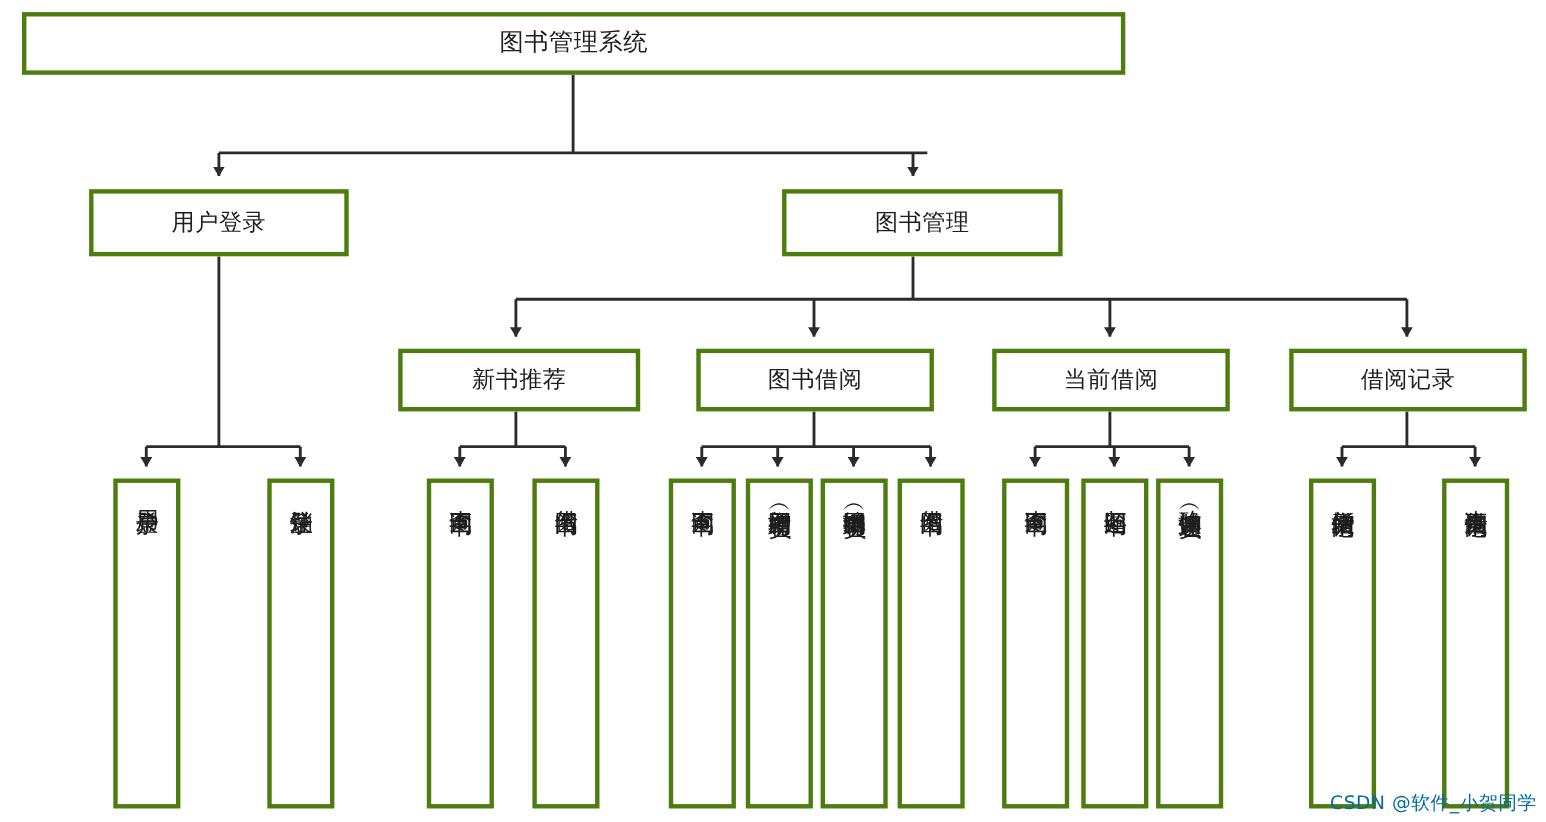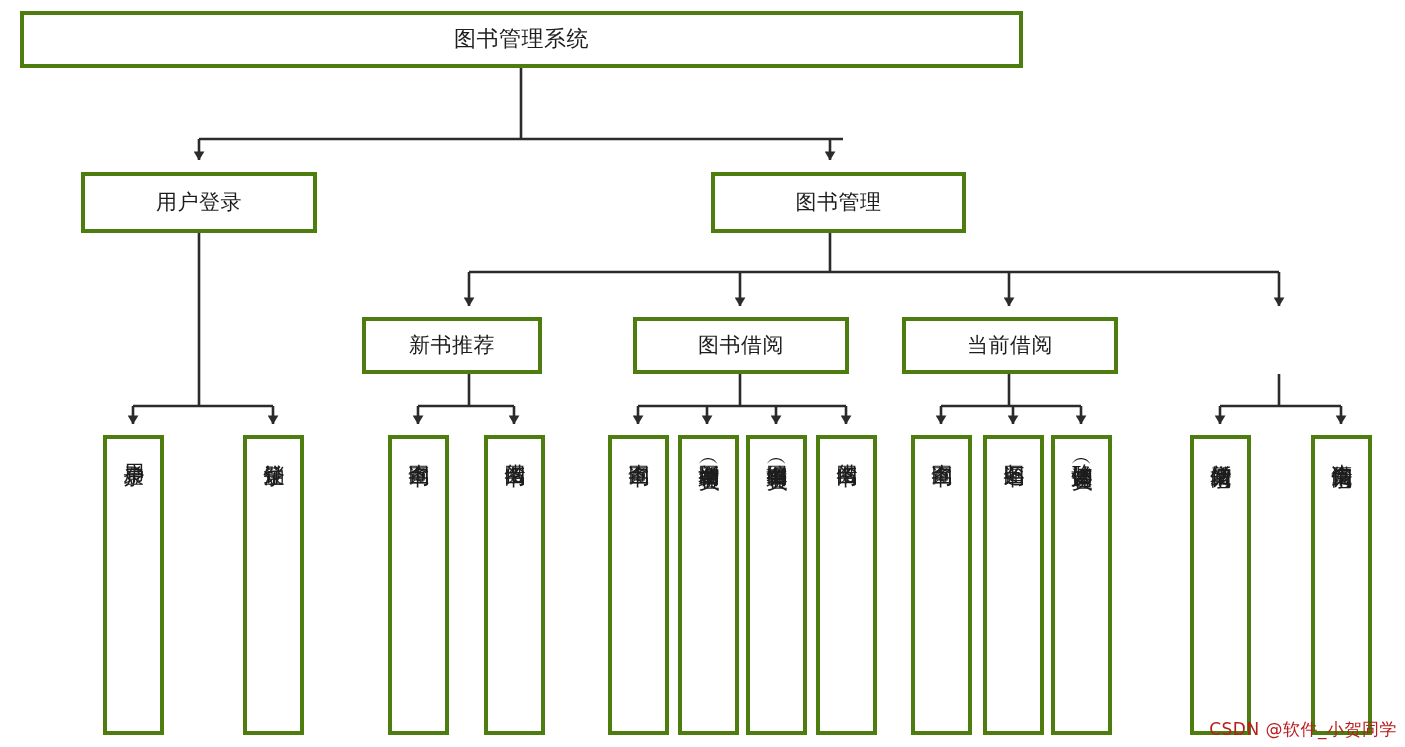--- a/index.html
+++ b/index.html
@@ -57,21 +57,21 @@
     font-size: 21px;
     line-height: 1.18;
     letter-spacing: 1px;
     white-space: pre-line;
   }
   #watermark {
     position: absolute;
     right: 8px;
     bottom: 6px;
     font-size: 17px;
-    color: #b91c1c;
+    color: #0369a1;
     letter-spacing: 0.5px;
     z-index: 5;
     white-space: nowrap;
   }
 </style>
 </head>
 <body>
 
 <div id="canvas">
 
@@ -129,28 +129,31 @@
     <span class="label">图书管理系统</span>
   </div>
 
   <div class="node" style="left: 81px; top: 172px; width: 236px; height: 61px;">
     <span class="label">用户登录</span>
   </div>
   <div class="node" style="left: 711px; top: 172px; width: 255px; height: 61px;">
     <span class="label">图书管理</span>
   </div>
 
-  <div class="node" style="left: 362px; top: 317px; width: 180px; height: 57px;">
+  <div class="node" style="left: 362px; top: 317px; width: 220px; height: 57px;">
     <span class="label">新书推荐</span>
   </div>
   <div class="node" style="left: 633px; top: 317px; width: 216px; height: 57px;">
     <span class="label">图书借阅</span>
   </div>
   <div class="node" style="left: 902px; top: 317px; width: 216px; height: 57px;">
     <span class="label">当前借阅</span>
+  </div>
+  <div class="node" style="left: 1172px; top: 317px; width: 216px; height: 57px;">
+    <span class="label">借阅记录</span>
   </div>
 
   <div class="node leaf" style="left: 103px; top: 435px; width: 61px; height: 300px;">
     <span class="label">用户登录</span>
   </div>
   <div class="node leaf" style="left: 243px; top: 435px; width: 61px; height: 300px;">
     <span class="label">注销登录</span>
   </div>
   <div class="node leaf" style="left: 388px; top: 435px; width: 61px; height: 300px;">
     <span class="label">查询图书</span>

